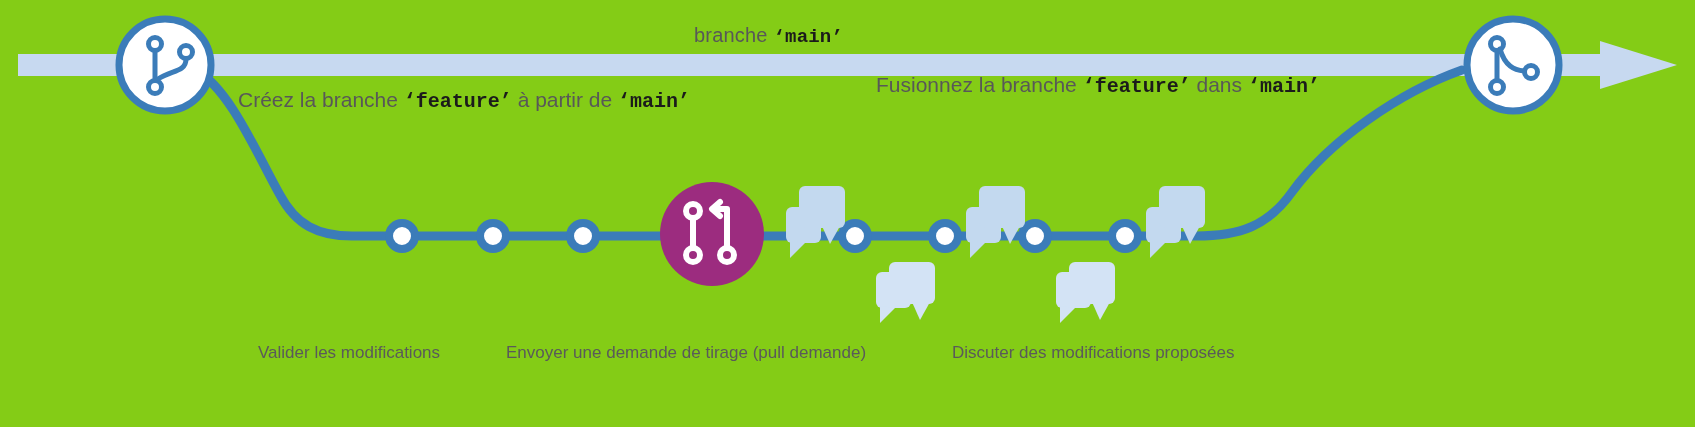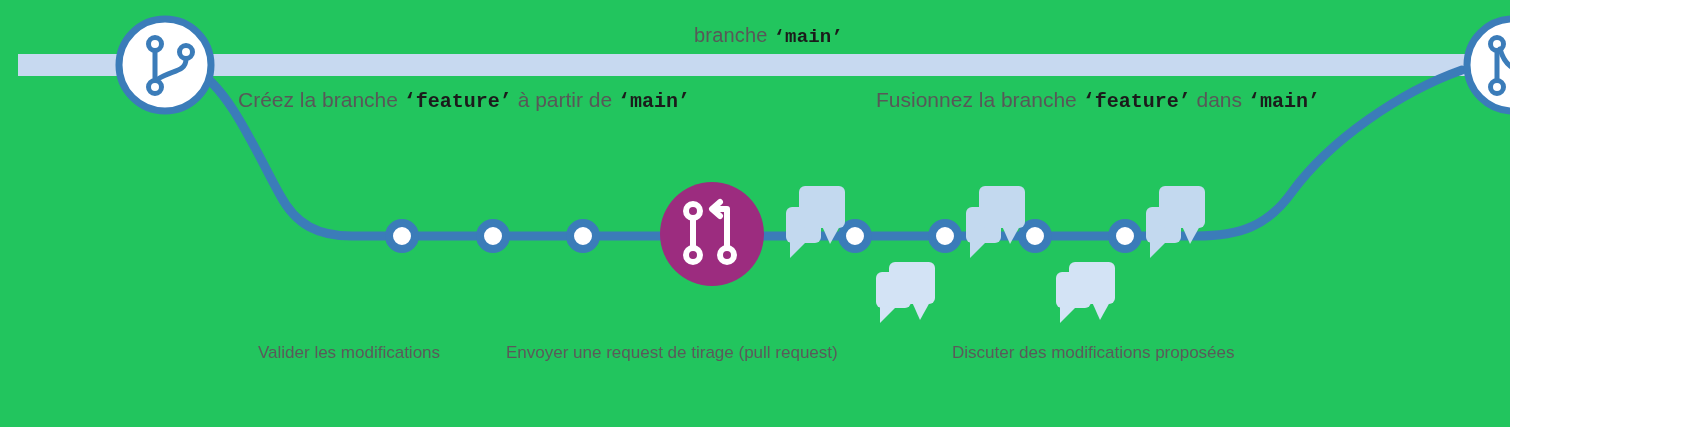--- a/index.html
+++ b/index.html
@@ -5,23 +5,23 @@
   html, body {
     margin: 0;
     padding: 0;
     background: #ffffff;
   }
   body {
     font-family: "Liberation Sans", sans-serif;
   }
   #diagram-root {
     position: relative;
-    width: 1510px;
+    width: 1695px;
     height: 427px;
-    background: #22c55e;
+    background: #84cc16;
     overflow: hidden;
   }
   #gitflow-svg {
     position: absolute;
     left: 0;
     top: 0;
     width: 1695px;
     height: 427px;
   }
   .txt {
@@ -47,21 +47,21 @@
   #create-branch-label {
     top: 88px;
     left: 238px;
     font-size: 21px;
     text-align: center;
   }
   #create-branch-label .mono {
     font-size: 20px;
   }
   #merge-branch-label {
-    top: 88px;
+    top: 73px;
     left: 876px;
     font-size: 21px;
   }
   #merge-branch-label .mono {
     font-size: 20px;
   }
   .step-label {
     top: 343px;
     font-size: 17px;
     color: #5a5a5a;
@@ -175,16 +175,16 @@
 
   </svg>
 
   <div class="txt" id="main-branch-label"><span>branche </span><span class="mono">‘main’</span></div>
 
   <div class="txt" id="create-branch-label"><span>Créez la branche </span><span class="mono">‘feature’</span><span> à partir de </span><span class="mono">‘main’</span></div>
 
   <div class="txt" id="merge-branch-label"><span>Fusionnez la branche </span><span class="mono">‘feature’</span><span> dans </span><span class="mono">‘main’</span></div>
 
   <div class="txt step-label" id="step-label-0">Valider les modifications</div>
-  <div class="txt step-label" id="step-label-1">Envoyer une request de tirage (pull request)</div>
+  <div class="txt step-label" id="step-label-1">Envoyer une demande de tirage (pull demande)</div>
   <div class="txt step-label" id="step-label-2">Discuter des modifications proposées</div>
 
 </div>
 
 </body></html>

